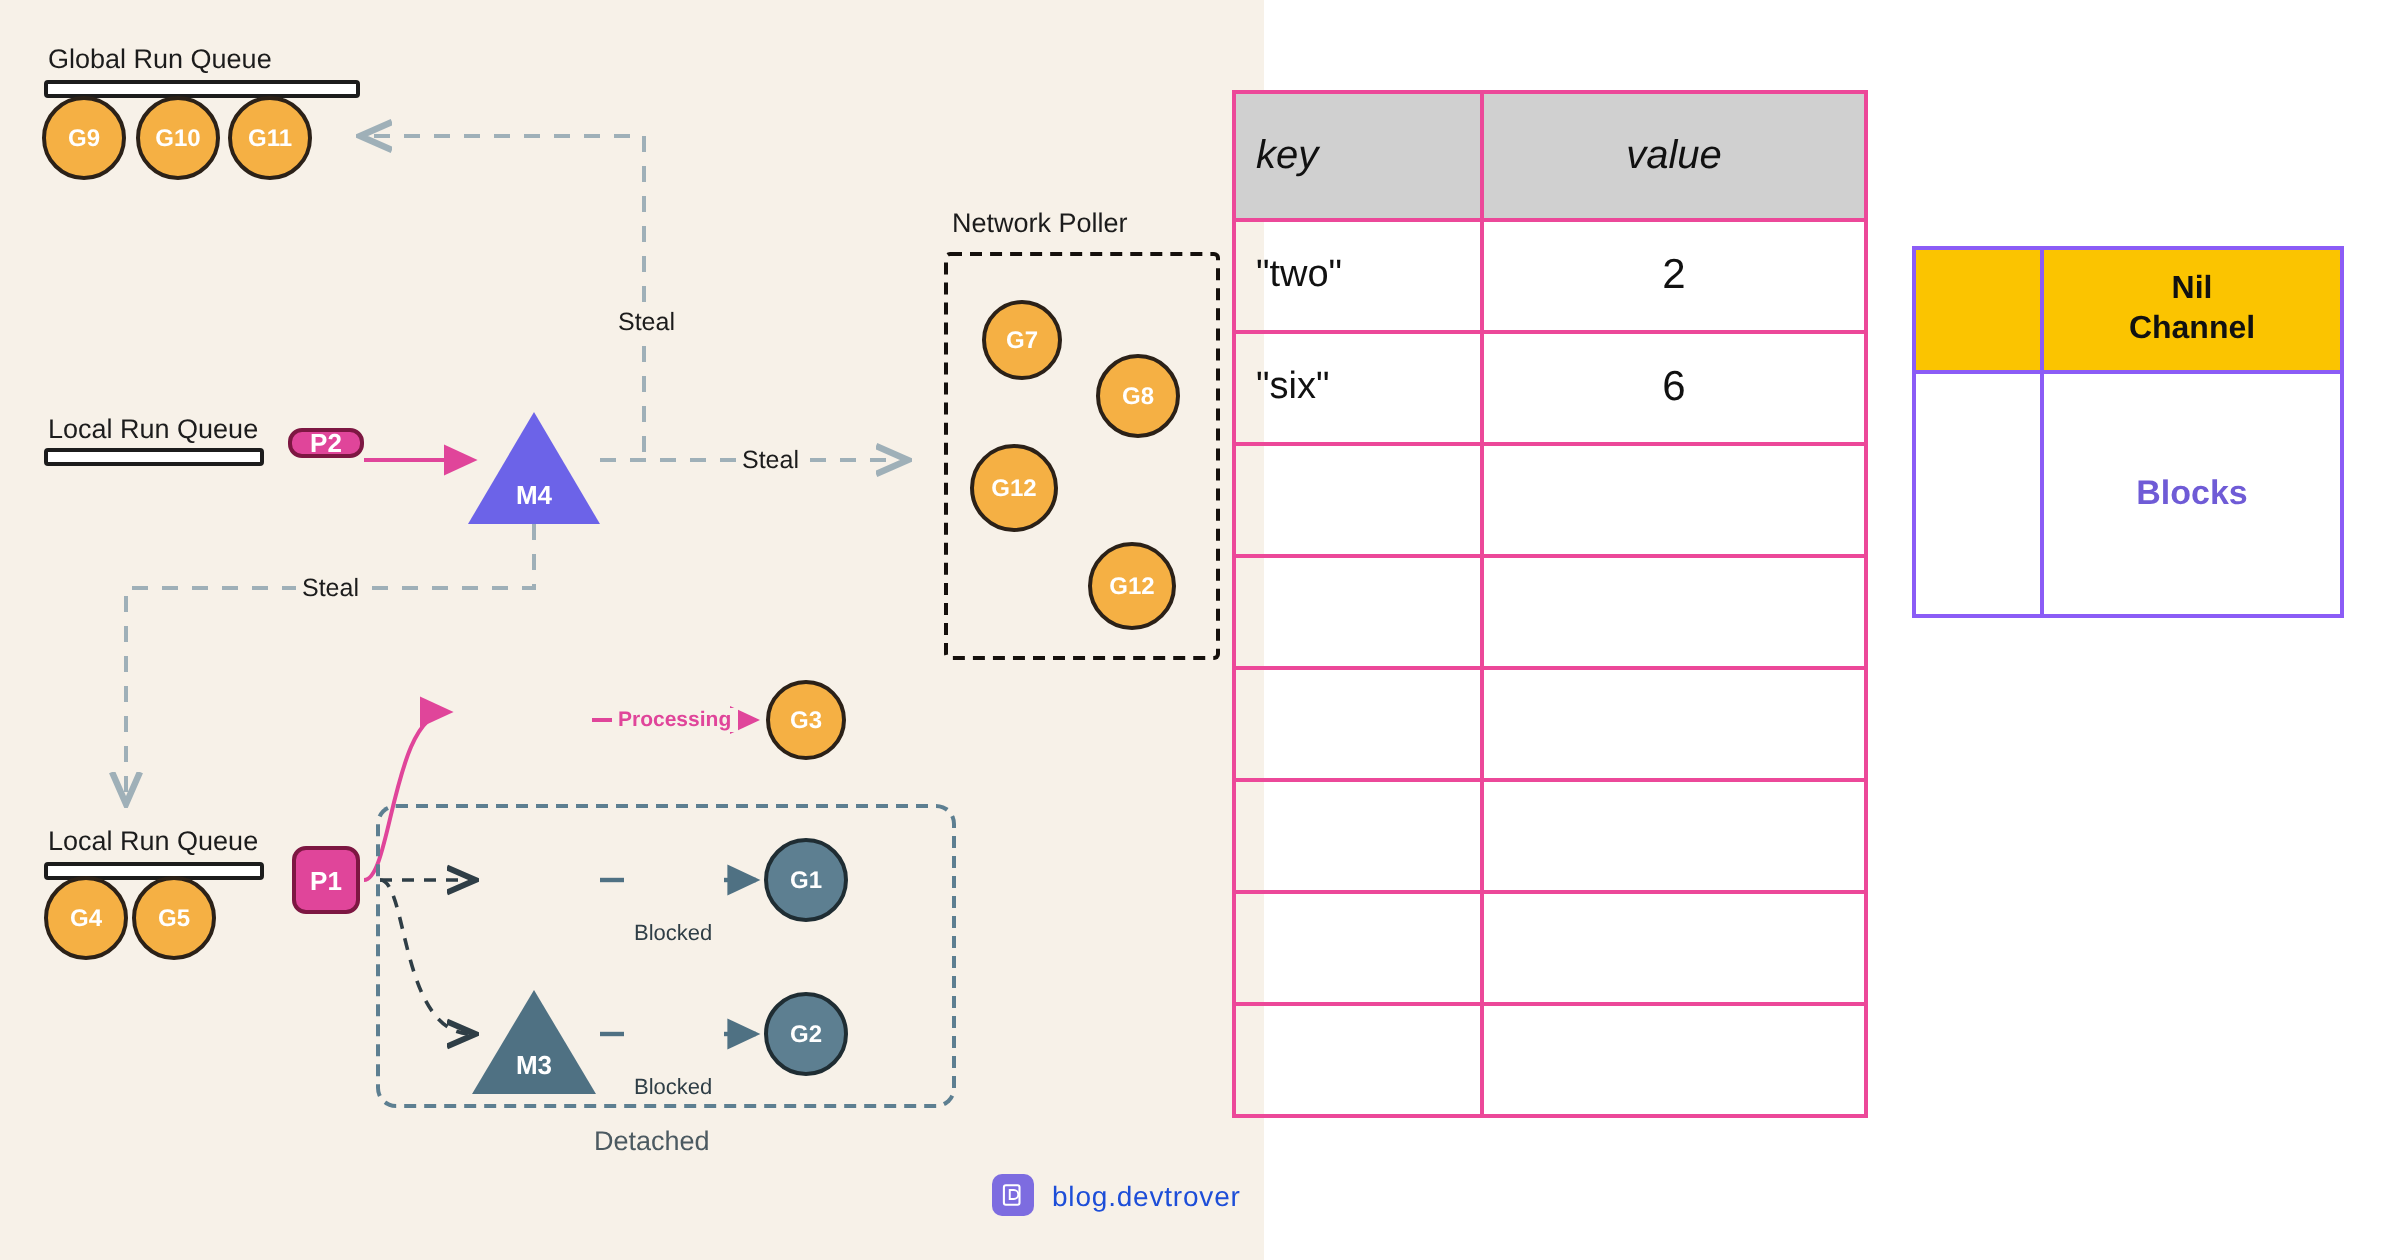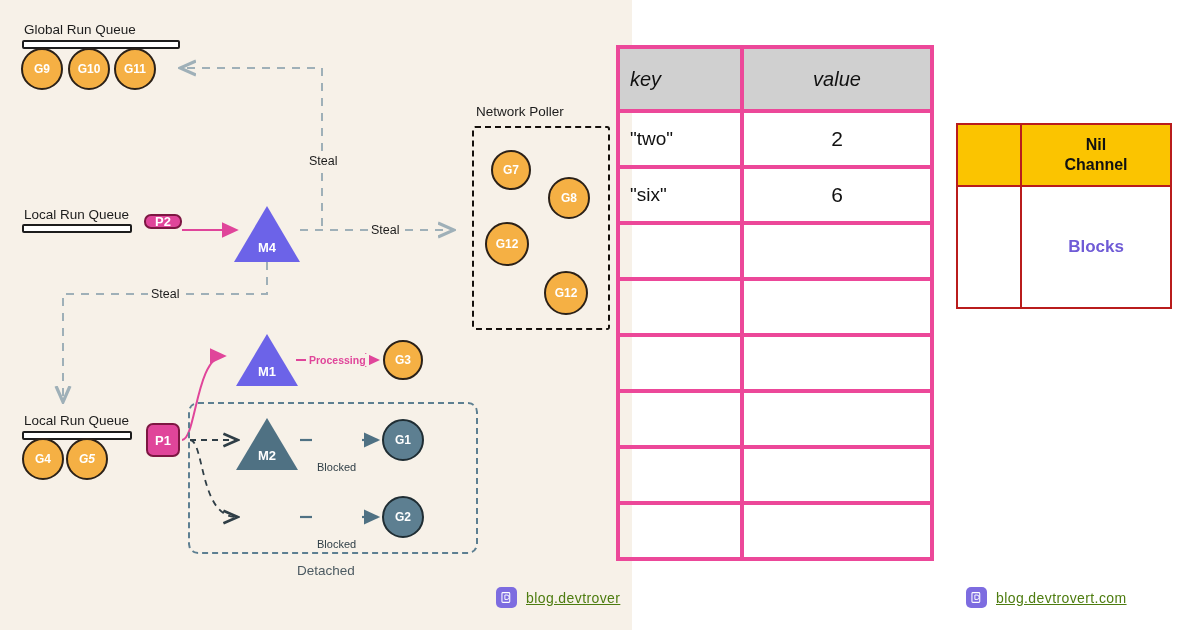--- a/index.html
+++ b/index.html
@@ -67,40 +67,40 @@
     position:absolute;left:632px;top:0;width:568px;height:630px;background:#ffffff;
   }
 
   
   #kvtable{
     position:absolute;left:-16px;top:45px;width:318px;
     border-collapse:collapse;table-layout:fixed;
     font-family:"Liberation Sans",sans-serif;
   }
   #kvtable td,#kvtable th{
-    border:4px solid #ec4899;height:56px;box-sizing:border-box;padding:0 10px;margin-left:40px;
+    border:2px solid #ec4899;height:56px;box-sizing:border-box;padding:0 10px;margin-left:40px;
   }
   #kvtable th{
     background:#d0d0d0;font-style:italic;font-weight:normal;
     font-size:20px;color:#111;height:64px;
   }
   #kvtable th.k{text-align:left;width:124px;}
   #kvtable th.v{text-align:center;}
   #kvtable td.k{text-align:left;font-size:19px;color:#111;width:124px;}
   #kvtable td.v{text-align:center;font-size:21px;color:#111;}
 
   
   #niltable{
     position:absolute;left:324px;top:123px;width:216px;
     border-collapse:collapse;table-layout:fixed;
     background:#ffffff;
     font-family:"Liberation Sans",sans-serif;
   }
   #niltable td,#niltable th{
-    border:2px solid #b91c1c;box-sizing:border-box;text-align:center;
+    border:2px solid #8b5cf6;box-sizing:border-box;text-align:center;
   }
   #niltable th{background:#fbc400;}
   #niltable th.blank{width:64px;}
   #niltable th.hdr{
     font-size:16px;font-weight:bold;color:#111;line-height:1.25;
     padding:10px 4px;
   }
   #niltable td.blank{background:#ffffff;}
   #niltable td.res{
     font-size:17px;font-weight:bold;padding:10px 4px;background:#ffffff;
@@ -112,23 +112,22 @@
     background:#ffffff;
   }
 
   
   .wm{position:absolute;display:flex;align-items:center;gap:9px;}
   .wm .logo{
     width:21px;height:21px;border-radius:5px;background:#7d6ce0;
     display:flex;align-items:center;justify-content:center;flex:0 0 auto;
   }
   .wm .wtext{
-    font-size:14px;color:#4d7c0f;letter-spacing:.4px;white-space:nowrap;
-    font-family:"Liberation Sans",sans-serif;
-    text-decoration:underline;
+    font-size:14px;color:#1d4ed8;letter-spacing:.4px;white-space:nowrap;
+    font-family:"Liberation Sans",sans-serif;
   }
   #wm-left{left:496px;top:587px;}
   #wm-right{left:966px;top:587px;}
 </style>
 </head>
 <body>
 
 <div id="stage">
 
   <div id="left-panel">
@@ -198,48 +197,42 @@
     <div class="arrowlbl" style="left:368px;top:223px;">Steal</div>
     <div class="arrowlbl" style="left:148px;top:287px;">Steal</div>
 
     <div class="lbl" style="left:476px;top:104px;">Network Poller</div>
     <div class="dashbox" style="left:472px;top:126px;width:138px;height:204px;"></div>
     <div class="gcirc" style="left:491px;top:150px;width:40px;height:40px;">G7</div>
     <div class="gcirc" style="left:548px;top:177px;width:42px;height:42px;">G8</div>
     <div class="gcirc" style="left:485px;top:222px;width:44px;height:44px;">G12</div>
     <div class="gcirc" style="left:544px;top:271px;width:44px;height:44px;">G12</div>
 
-    <div class="mtri" style="left:236px;top:334px;width:62px;height:52px;">
-      <svg class="tri-shape" viewBox="0 0 62 52" preserveAspectRatio="none">
-        <polygon points="31,0 62,52 0,52" fill="#6c63e8"></polygon>
-      </svg>
-      <span>M1</span>
-    </div>
     <div class="arrowlbl pink" style="left:306px;top:354px;">Processing</div>
     <div class="gcirc" style="left:383px;top:340px;width:40px;height:40px;">G3</div>
 
     <div class="lbl" style="left:24px;top:413px;">Local Run Queue</div>
     <div class="queue-bar" style="left:22px;top:431px;width:110px;height:9px;"></div>
     <div class="gcirc" style="left:22px;top:438px;width:42px;height:42px;">G4</div>
-    <div class="gcirc" style="left:66px;top:438px;width:42px;height:42px;font-style:italic;">G5</div>
+    <div class="gcirc" style="left:66px;top:438px;width:42px;height:42px;">G5</div>
 
     <div class="pbox" style="left:146px;top:423px;width:34px;height:34px;">P1</div>
 
     <div class="dashbox slateb" style="left:188px;top:402px;width:290px;height:152px;"></div>
     <div class="lbl" style="left:297px;top:563px;color:#4c5a61;">Detached</div>
 
-    <div class="mtri" style="left:236px;top:418px;width:62px;height:52px;">
+    <div class="arrowlbl slate" style="left:314px;top:433px;">Blocked</div>
+    <div class="gcirc slate" style="left:382px;top:419px;width:42px;height:42px;">G1</div>
+
+    <div class="mtri" style="left:236px;top:495px;width:62px;height:52px;">
       <svg class="tri-shape" viewBox="0 0 62 52" preserveAspectRatio="none">
         <polygon points="31,0 62,52 0,52" fill="#4f7183"></polygon>
       </svg>
-      <span>M2</span>
+      <span>M3</span>
     </div>
-    <div class="arrowlbl slate" style="left:314px;top:433px;">Blocked</div>
-    <div class="gcirc slate" style="left:382px;top:419px;width:42px;height:42px;">G1</div>
-
     <div class="arrowlbl slate" style="left:314px;top:510px;">Blocked</div>
     <div class="gcirc slate" style="left:382px;top:496px;width:42px;height:42px;">G2</div>
 
     <div class="wm" id="wm-left">
       <div class="logo">
         <svg viewBox="0 0 20 20" width="13" height="13">
           <rect x="3" y="2.5" width="12" height="15" rx="1.5" fill="none" stroke="#ffffff" stroke-width="1.6"></rect>
           <path d="M7.5 6.2 h3.2 a3.4 3.4 0 0 1 0 6.8 H7.5 z" fill="none" stroke="#ffffff" stroke-width="1.5"></path>
         </svg>
       </div>
@@ -303,23 +296,14 @@
         </tr>
       </thead>
       <tbody>
         <tr style="height:122px;">
           <td class="blank"></td>
           <td class="res res-blocks">Blocks</td>
         </tr>
       </tbody>
     </table>
 
-    <div class="wm" id="wm-right" style="left:334px;top:587px;">
-      <div class="logo">
-        <svg viewBox="0 0 20 20" width="13" height="13">
-          <rect x="3" y="2.5" width="12" height="15" rx="1.5" fill="none" stroke="#ffffff" stroke-width="1.6"></rect>
-          <path d="M7.5 6.2 h3.2 a3.4 3.4 0 0 1 0 6.8 H7.5 z" fill="none" stroke="#ffffff" stroke-width="1.5"></path>
-        </svg>
-      </div>
-      <div class="wtext">blog.devtrovert.com</div>
-    </div>
   </div>
 </div>
 
 </body></html>

